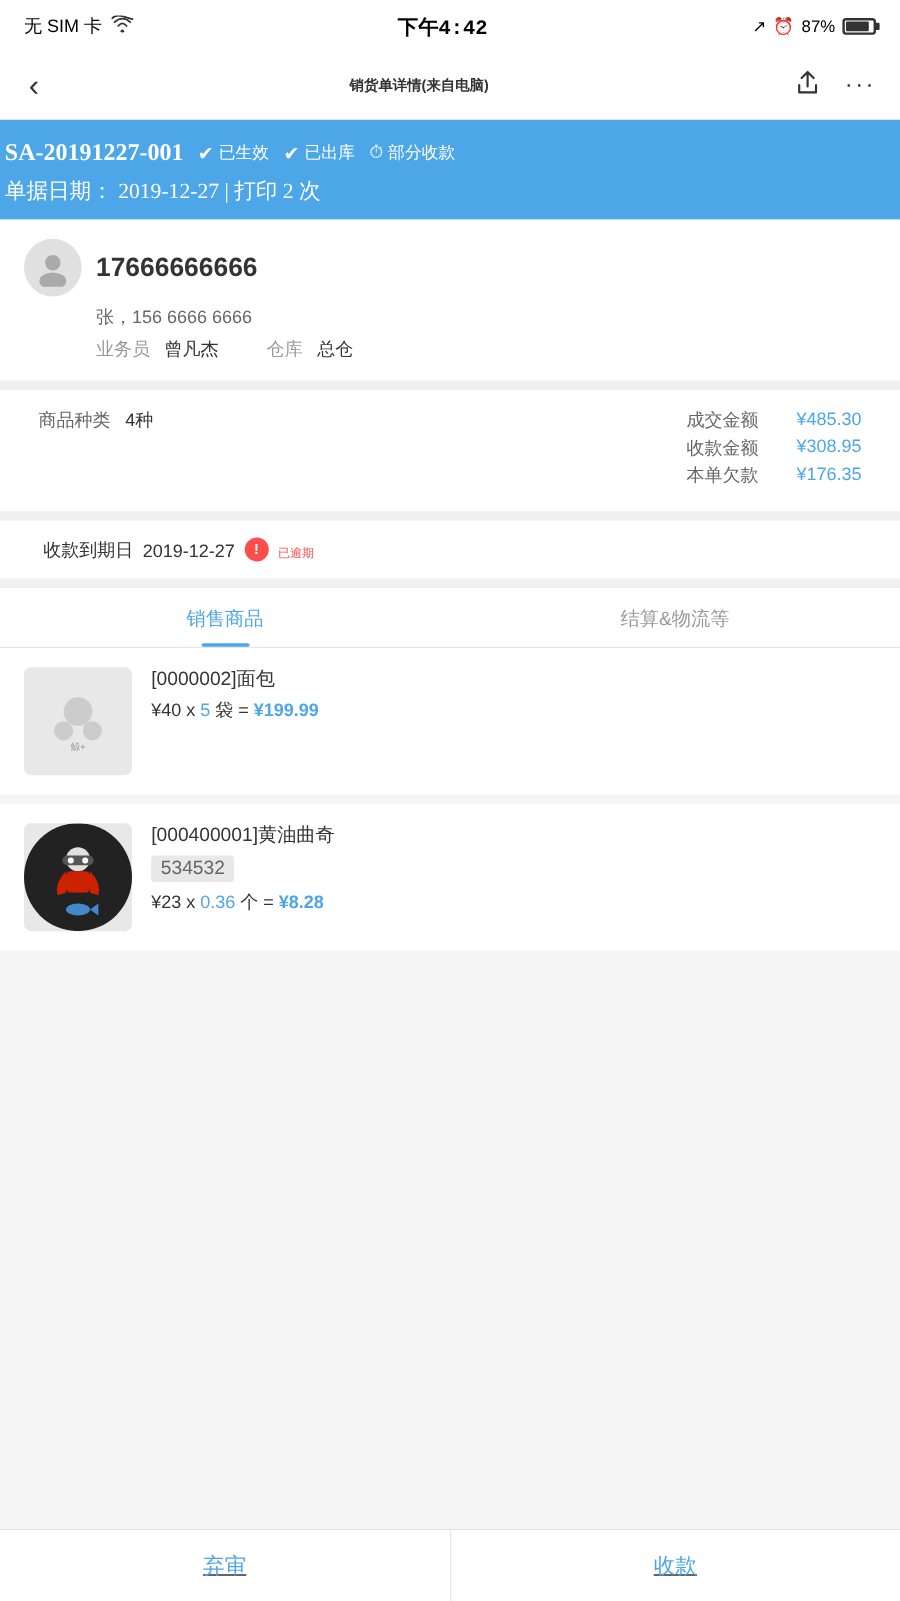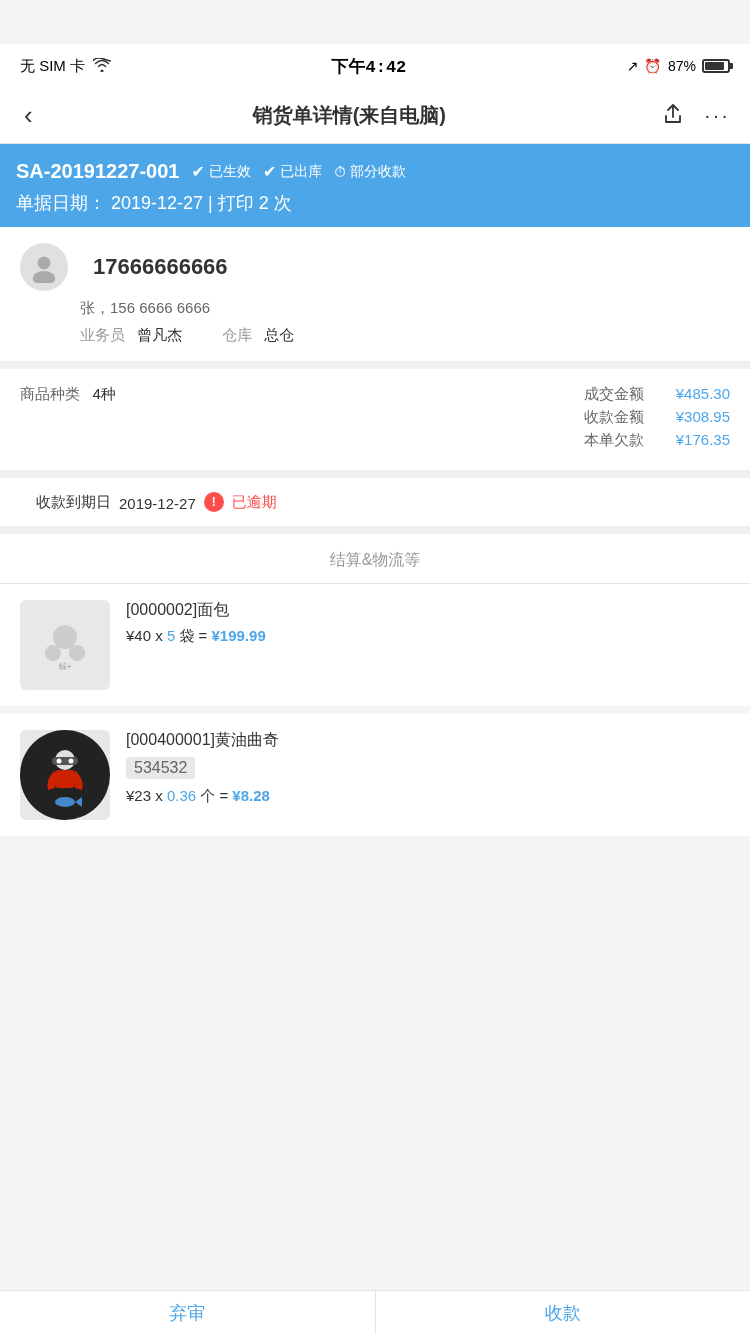--- a/index.html
+++ b/index.html
@@ -15,21 +15,20 @@
     
     .status-bar {
       background: #fff;
       height: 44px;
       display: flex;
       align-items: center;
       justify-content: space-between;
       padding: 0 20px;
       font-size: 15px;
       font-weight: 500;
-      margin-top: 44px;
     }
     .status-left { display: flex; align-items: center; gap: 8px; }
     .status-center { font-size: 17px; font-weight: 600; font-family: Liberation Mono, monospace; }
     .status-right { display: flex; align-items: center; gap: 6px; font-size: 14px; }
     .battery-icon {
       display: inline-flex; align-items: center;
       border: 2px solid #333; border-radius: 3px;
       width: 28px; height: 14px; padding: 1px; position: relative;
     }
     .battery-fill { background: #333; height: 100%; width: 87%; border-radius: 1px; }
@@ -42,30 +41,31 @@
     .nav-bar {
       background: #fff;
       height: 56px;
       display: flex;
       align-items: center;
       justify-content: space-between;
       padding: 0 20px;
       border-bottom: 1px solid #e5e5e5;
     }
     .nav-title {
-      font-size: 20px;
+      font-size: 12px;
       font-weight: 600;
       color: #333;
     }
     .nav-actions { display: flex; align-items: center; gap: 20px; }
 
     
     .header-banner {
       background: #4da6e8;
-      padding: 16px 16px 12px;
+      padding: 16px 4px 12px;
+      font-family: Liberation Serif, serif;
     }
     .header-order-row {
       display: flex;
       align-items: center;
       gap: 12px;
       margin-bottom: 8px;
       flex-wrap: wrap;
     }
     .order-id {
       font-size: 20px;
@@ -89,21 +89,21 @@
       background: #fff;
       padding: 16px 20px;
       display: flex;
       flex-direction: column;
       gap: 8px;
       border-bottom: 8px solid #f0f0f0;
     }
     .customer-row {
       display: flex;
       align-items: center;
-      gap: 25px;
+      gap: 12px;
     }
     .avatar {
       width: 48px; height: 48px;
       border-radius: 50%;
       background: #e0e0e0;
       display: flex; align-items: center; justify-content: center;
       flex-shrink: 0;
     }
     .avatar svg { width: 32px; height: 32px; }
     .customer-name {
@@ -122,21 +122,21 @@
       gap: 40px;
       margin-left: 60px;
       font-size: 15px;
       color: #333;
     }
     .detail-label { color: #999; }
 
     
     .summary-section {
       background: #fff;
-      padding: 16px 20px;
+      padding: 16px 32px;
       border-bottom: 8px solid #f0f0f0;
     }
     .summary-row {
       display: flex;
       justify-content: space-between;
       align-items: flex-start;
     }
     .summary-left { font-size: 15px; color: #666; }
     .summary-count { font-size: 15px; color: #333; font-weight: 500; }
     .summary-right { text-align: right; }
@@ -162,21 +162,21 @@
       color: #333;
     }
     .overdue-badge {
       background: #ff4d4d;
       color: #fff;
       border-radius: 50%;
       width: 20px; height: 20px;
       display: flex; align-items: center; justify-content: center;
       font-size: 12px; font-weight: 700;
     }
-    .overdue-text { color: #ff4d4d; font-size: 15px; }
+    .overdue-text { color: #ff4d4d; font-size: 10px; }
 
     
     .tabs-section {
       background: #fff;
       border-bottom: 1px solid #e5e5e5;
     }
     .tabs-row {
       display: flex;
     }
     .tab-item {
@@ -237,25 +237,26 @@
     .product-price-row { font-size: 15px; color: #333; }
     .price-blue { color: #4da6e8; }
     .price-total { color: #4da6e8; font-weight: 600; }
 
     
     .bottom-bar {
       position: fixed;
       bottom: 0;
       left: 0;
       width: 750px;
-      height: 44px;
+      height: 60px;
       background: #fff;
       border-top: 1px solid #e5e5e5;
       display: flex;
       align-items: flex-start;
+      text-decoration: underline;
     }
     .bottom-btn {
       flex: 1;
       height: 100%;
       display: flex; align-items: center; justify-content: center;
       font-size: 18px;
       cursor: pointer;
       border: none;
       background: transparent;
     }
@@ -380,20 +381,23 @@
 
 <div class="due-section">
   <span>收款到期日</span>
   <span>2019-12-27</span>
   <div class="overdue-badge">!</div>
   <span class="overdue-text">已逾期</span>
 </div>
 
 <div class="tabs-section">
   <div class="tabs-row">
+    <div class="tab-item active">
+      <span>销售商品</span>
+    </div>
     <div class="tab-item">
       <span>结算&amp;物流等</span>
     </div>
   </div>
 </div>
 
 <div class="products-section">
 
   <div class="product-card">
     <div class="product-img">

